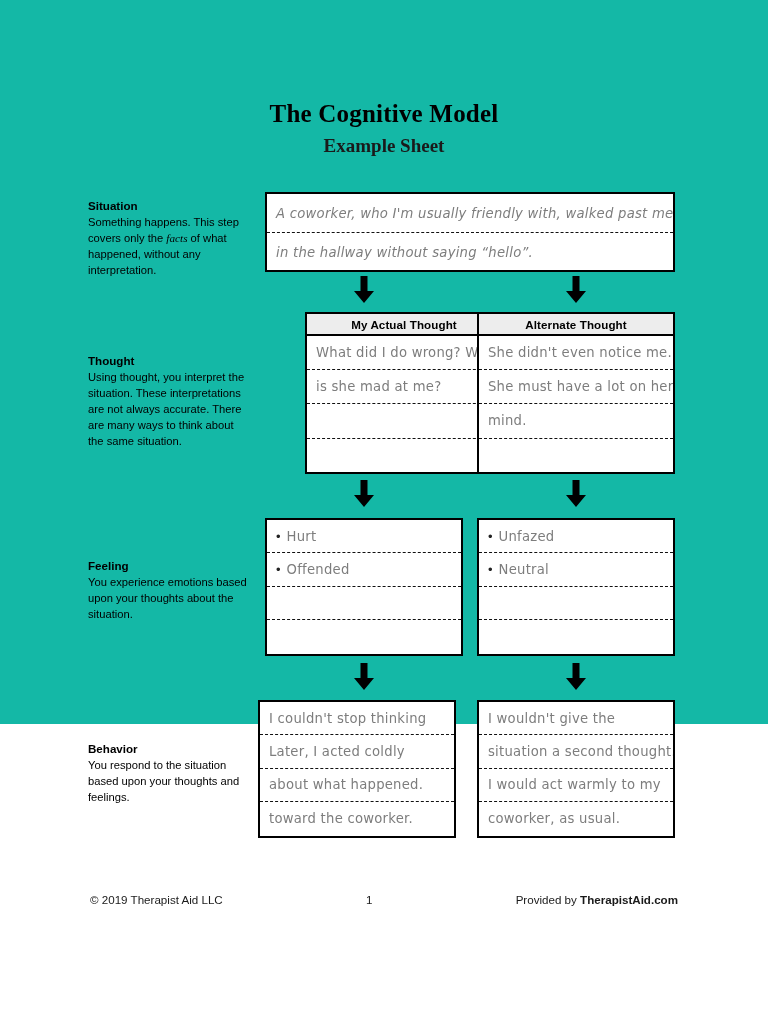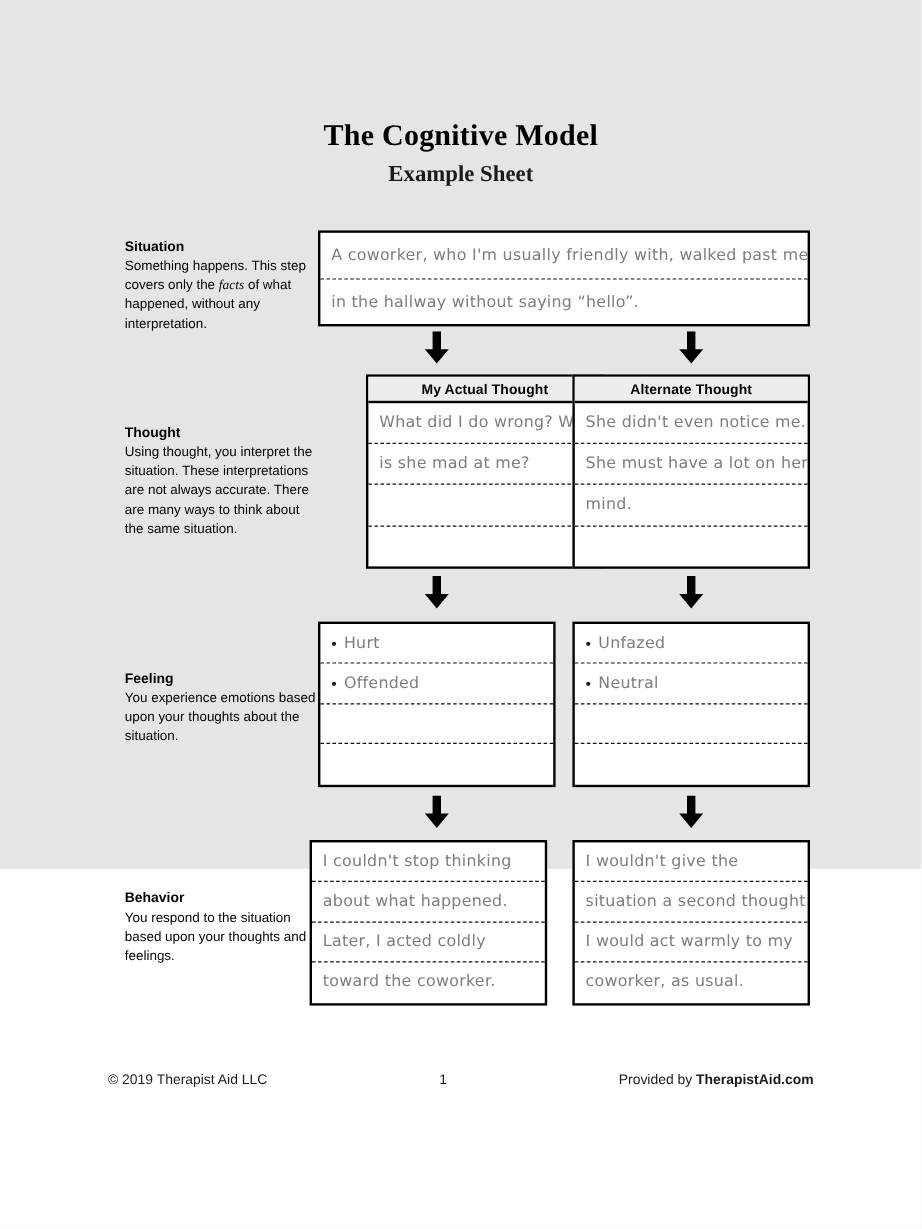--- a/index.html
+++ b/index.html
@@ -2,38 +2,38 @@
 <html><head>
 <meta charset="utf-8">
 <style>
   * { margin:0; padding:0; box-sizing:border-box; }
   html, body {
     width:768px; height:1024px;
     background:#ffffff;
     font-family:"Liberation Sans", sans-serif;
     -webkit-font-smoothing:antialiased;
   }
-  .page { position:relative; width:768px; height:724px; background:#e5e5e5; }
+  .page { position:relative; width:768px; height:724px; background:#14b8a6; }
 
   
   .title-block { position:absolute; top:100px; left:0; width:768px; text-align:center; }
   .title {
     font-family:"Liberation Serif", serif;
     font-size:25px; font-weight:bold; color:#000;
     letter-spacing:0.2px; line-height:1.15;
   }
   .subtitle {
     font-family:"Liberation Serif", serif;
     font-size:19px; font-weight:bold; color:#1a1a1a;
     margin-top:6px; line-height:1.15;
   }
 
   
   .side {
-    position:absolute; left:104px; width:160px;
+    position:absolute; left:88px; width:160px;
     font-size:11.2px; line-height:1.42; color:#000;
   }
   .side .hdr { font-weight:bold; font-size:11.6px; margin-bottom:1px; }
   .side .body { font-weight:normal; }
   .side .body i { font-style:italic;font-family:Liberation Serif, serif; }
   .side-situation { top:198px; }
   .side-thought   { top:353px; }
   .side-feeling   { top:558px; }
   .side-behavior  { top:741px; }
 
@@ -63,21 +63,21 @@
   .colhead {
     height:22px;
     background:#ededed;
     border-bottom:2.2px solid #000;
     display:flex; align-items:center; justify-content:center;
     font-size:11.6px; font-weight:bold; color:#000;
     letter-spacing:0.1px;
   }
 
   
-  #situation-box { left:265px; top:192px; width:410px; height:80px; }
+  #situation-box { left:265px; top:192px; width:410px; height:80px;font-style:italic; }
   #situation-box .row { height:39px; }
 
   #thought-left  { left:265px; top:312px; width:198px; height:162px;margin-left:40px; }
   #thought-right { left:477px; top:312px; width:198px; height:162px; }
   #thought-left .row, #thought-right .row { height:34.2px; }
 
   #feeling-left  { left:265px; top:518px; width:198px; height:138px; }
   #feeling-right { left:477px; top:518px; width:198px; height:138px; }
   #feeling-left .row, #feeling-right .row { height:33.4px; }
 
@@ -239,24 +239,24 @@
     <svg viewBox="0 0 24 28">
         <path d="M8.5 0 H15.5 V15 H22 L12 27 L2 15 H8.5 Z" fill="#000"></path>
       </svg>
   </div>
 
   <div class="box" id="behavior-left">
     <div class="row">
         <span class="hw">I couldn't stop thinking</span>
       </div>
     <div class="row">
+        <span class="hw">Later, I acted coldly</span>
+      </div>
+    <div class="row">
         <span class="hw">about what happened.</span>
-      </div>
-    <div class="row">
-        <span class="hw">Later, I acted coldly</span>
       </div>
     <div class="row">
         <span class="hw">toward the coworker.</span>
       </div>
   </div>
 
   <div class="box" id="behavior-right">
     <div class="row">
         <span class="hw">I wouldn't give the</span>
       </div>

